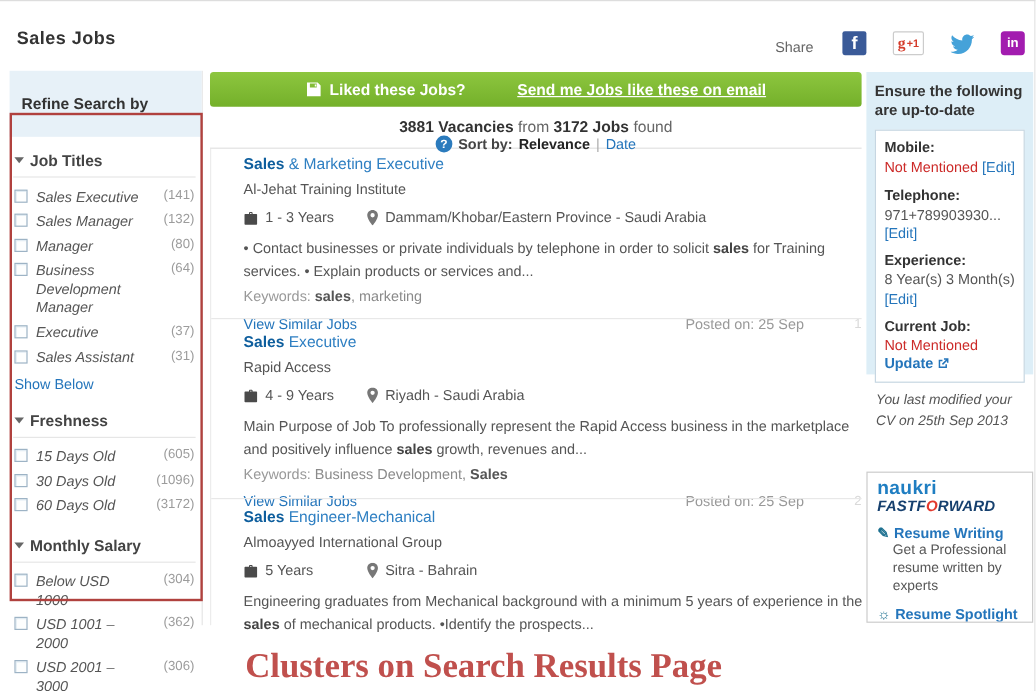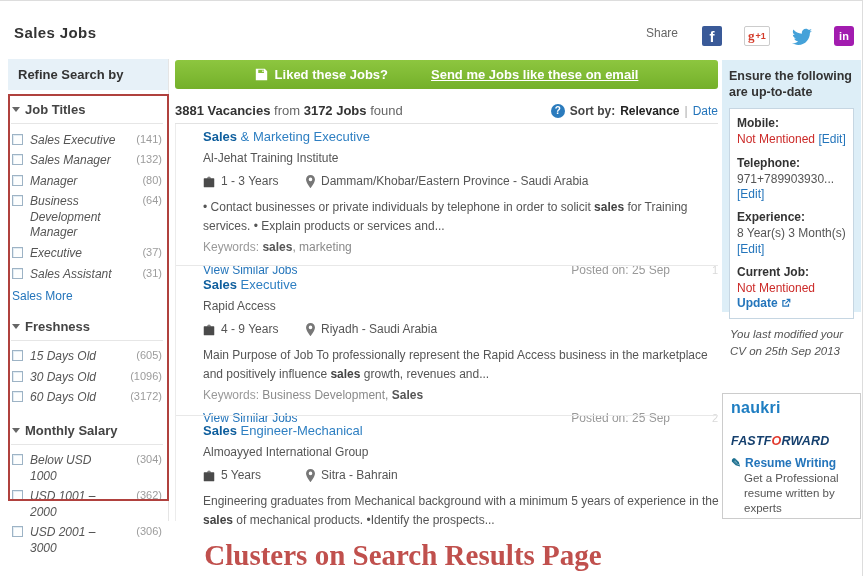--- a/index.html
+++ b/index.html
@@ -2,33 +2,33 @@
 <html><head>
 <meta charset="utf-8">
 <style>
   * { margin:0; padding:0; box-sizing:border-box; }
   body { background:#fff; font-family:"Liberation Sans", sans-serif; }
   .canvas { position:relative; width:863px; height:576px; background:#fff; overflow:hidden;
             border-top:1px solid #ddd; border-right:1px solid #ddd; }
 
   
   .page-title { position:absolute; left:14px; top:23px; font-size:15px; font-weight:bold; color:#333; letter-spacing:.4px; }
-  .share-bar { position:absolute; top:25px; right:8px; display:flex; align-items:flex-start; gap:22px; }
+  .share-bar { position:absolute; top:25px; right:8px; display:flex; align-items:flex-end; gap:22px; }
   .share-label { font-size:12px; color:#666; margin-right:2px; }
   .icon-tile { width:20px; height:20px; border-radius:2px; display:flex; align-items:flex-end; justify-content:center; overflow:hidden; cursor:pointer; }
   .fb { background:#3a5a98; color:#fff; font-weight:bold; font-size:15px; line-height:19px; }
   .gp { width:26px; background:#fff; border:1px solid #ccc; align-items:center; gap:1px; }
   .gp .g { color:#d43b2a; font-weight:bold; font-size:13px; font-family:"Liberation Serif",serif; }
   .gp .p1 { color:#d43b2a; font-size:9px; font-weight:bold; }
   .li { background:#a21caf; border-radius:3px; color:#fff; font-weight:bold; font-size:11px; align-items:center; }
   .tw { background:transparent; }
 
   
   .sidebar { position:absolute; left:8px; top:58px; width:161px; height:462px; border-right:1px solid #e5e5e5; background:#fff; }
-  .sidebar-header { background:#e7f1f8; padding:8px 10px; font-size:13px; font-weight:bold; color:#333; }
+  .sidebar-header { background:#e7f1f8; padding:20px 10px; font-size:13px; font-weight:bold; color:#333; }
   .facet-section { padding:8px 5px 2px 3px; }
   .section-title { font-size:13px; font-weight:bold; color:#444; padding:4px 0 6px 1px; border-bottom:1px solid #e6e6e6; margin-bottom:6px; display:flex; align-items:center; gap:5px; cursor:pointer; }
   .caret { width:0; height:0; border-left:4px solid transparent; border-right:4px solid transparent; border-top:5px solid #666; display:inline-block; }
   .facet-row { display:flex; align-items:flex-start; gap:7px; padding:2.5px 1px; font-size:12px; color:#555; cursor:pointer; }
   .checkbox { width:11px; height:11px; border:1px solid #9db3c5; background:#fdfefe; box-shadow:inset 1px 1px 0 #e2ecf3; flex:none; margin-top:1px; }
   .facet-label { flex:1; line-height:1.3;font-style:italic; }
   .facet-count { color:#9c9c9c; font-size:11px; min-width:34px; text-align:right; }
   .show-more { color:#2475bb; font-size:12px; padding:4px 1px 2px 1px; cursor:pointer; }
 
   
@@ -36,21 +36,21 @@
   .clusters-box { position:absolute; left:112px; top:282px; width:111px; height:34px; background:#fff; border:3px solid #b0413e;
                   color:#b0413e; font-weight:bold; font-size:20px; display:flex; align-items:center; justify-content:center;
                   z-index:6; box-shadow:2px 2px 4px rgba(0,0,0,.18); }
 
   
   .banner { position:absolute; left:175px; top:59px; width:543px; height:29px; border-radius:3px;
             background:linear-gradient(#8dc63f,#74b02a); display:flex; align-items:center; justify-content:center; gap:7px;
             color:#fff; font-size:13px; font-weight:bold; cursor:pointer; }
   .banner-link { text-decoration:underline;margin-left:36px; }
   .results-bar { position:absolute; left:175px; top:97px; width:543px; height:26px; border-bottom:1px solid #e2e2e2;
-                 display:flex; justify-content:space-between; align-items:center; font-size:13px; color:#666; }
+                 display:flex; justify-content:space-between; align-items:center; font-size:13px; color:#666;flex-direction:column; }
   .bold-dark { font-weight:bold; color:#333; }
   .sort-wrap { display:flex; align-items:center; gap:5px; font-size:12px; }
   .help-circle { width:14px; height:14px; border-radius:50%; background:#2b7bbd; color:#fff; font-size:10px; font-weight:bold;
                  display:flex; align-items:center; justify-content:center; cursor:pointer; }
   .sort-label { font-weight:bold; color:#444; }
   .sort-selected { font-weight:bold; color:#222; }
   .sort-divider { color:#aaa; }
   .sort-date { color:#2475bb; cursor:pointer; }
   .main-list-border { position:absolute; left:175px; top:123px; width:1px; height:397px; background:#ececec; }
   .divider { position:absolute; left:176px; width:542px; height:1px; background:#e8e8e8; }
@@ -81,21 +81,21 @@
   .field-label { font-weight:bold; color:#333; line-height:1.35; }
   .value-red { color:#cc2a28; line-height:1.35; }
   .value-gray { color:#555; line-height:1.35; }
   .edit-link { color:#2475bb; cursor:pointer; }
   .update-link { color:#2475bb; font-weight:bold; cursor:pointer; display:inline-flex; align-items:center; gap:3px; }
   .cv-note { font-style:italic; font-size:11.5px; color:#555; padding:7px 1px; line-height:1.45; }
 
   .ff-box { position:absolute; left:722px; top:392px; width:139px; height:126px; background:#fff; border:1px solid #ccc;
             padding:6px 8px; overflow:hidden; }
   .ff-top { color:#1f7ec2; font-weight:bold; font-size:16px; line-height:1; letter-spacing:.3px; }
-  .ff-bottom { font-style:italic; font-weight:bold; font-size:12.5px; color:#16406e; letter-spacing:.2px; line-height:1.05;margin-top:19px; }
+  .ff-bottom { font-style:italic; font-weight:bold; font-size:12.5px; color:#16406e; letter-spacing:.2px; line-height:1.05; }
   .ff-o { color:#e23a2e; }
   .ff-item { margin-top:8px; font-size:11.5px; }
   .ff-item-head { display:flex; align-items:center; gap:4px; color:#2475bb; font-weight:bold; font-size:12px; cursor:pointer; }
   .ff-icon { color:#1b6f8f; font-size:12px; }
   .ff-item-desc { color:#555; line-height:1.3; padding-left:13px; margin-top:1px; }
 
   
   .caption { position:absolute; left:0; top:538px; width:806px; text-align:center;
              font-family:"Liberation Serif", serif; font-weight:bold; font-size:29px; color:#c0504d; }
 </style>
@@ -151,21 +151,21 @@
       <div class="facet-row">
         <span class="checkbox"></span>
         <span class="facet-label">Executive</span>
         <span class="facet-count">(37)</span>
       </div>
       <div class="facet-row">
         <span class="checkbox"></span>
         <span class="facet-label">Sales Assistant</span>
         <span class="facet-count">(31)</span>
       </div>
-      <div class="show-more">Sales More</div>
+      <div class="show-more">Show Below</div>
     </div>
 
     <div class="facet-section">
       <div class="section-title">
         <span class="caret"></span>
         <span>Freshness</span>
       </div>
       <div class="facet-row">
         <span class="checkbox"></span>
         <span class="facet-label">15 Days Old</span>

